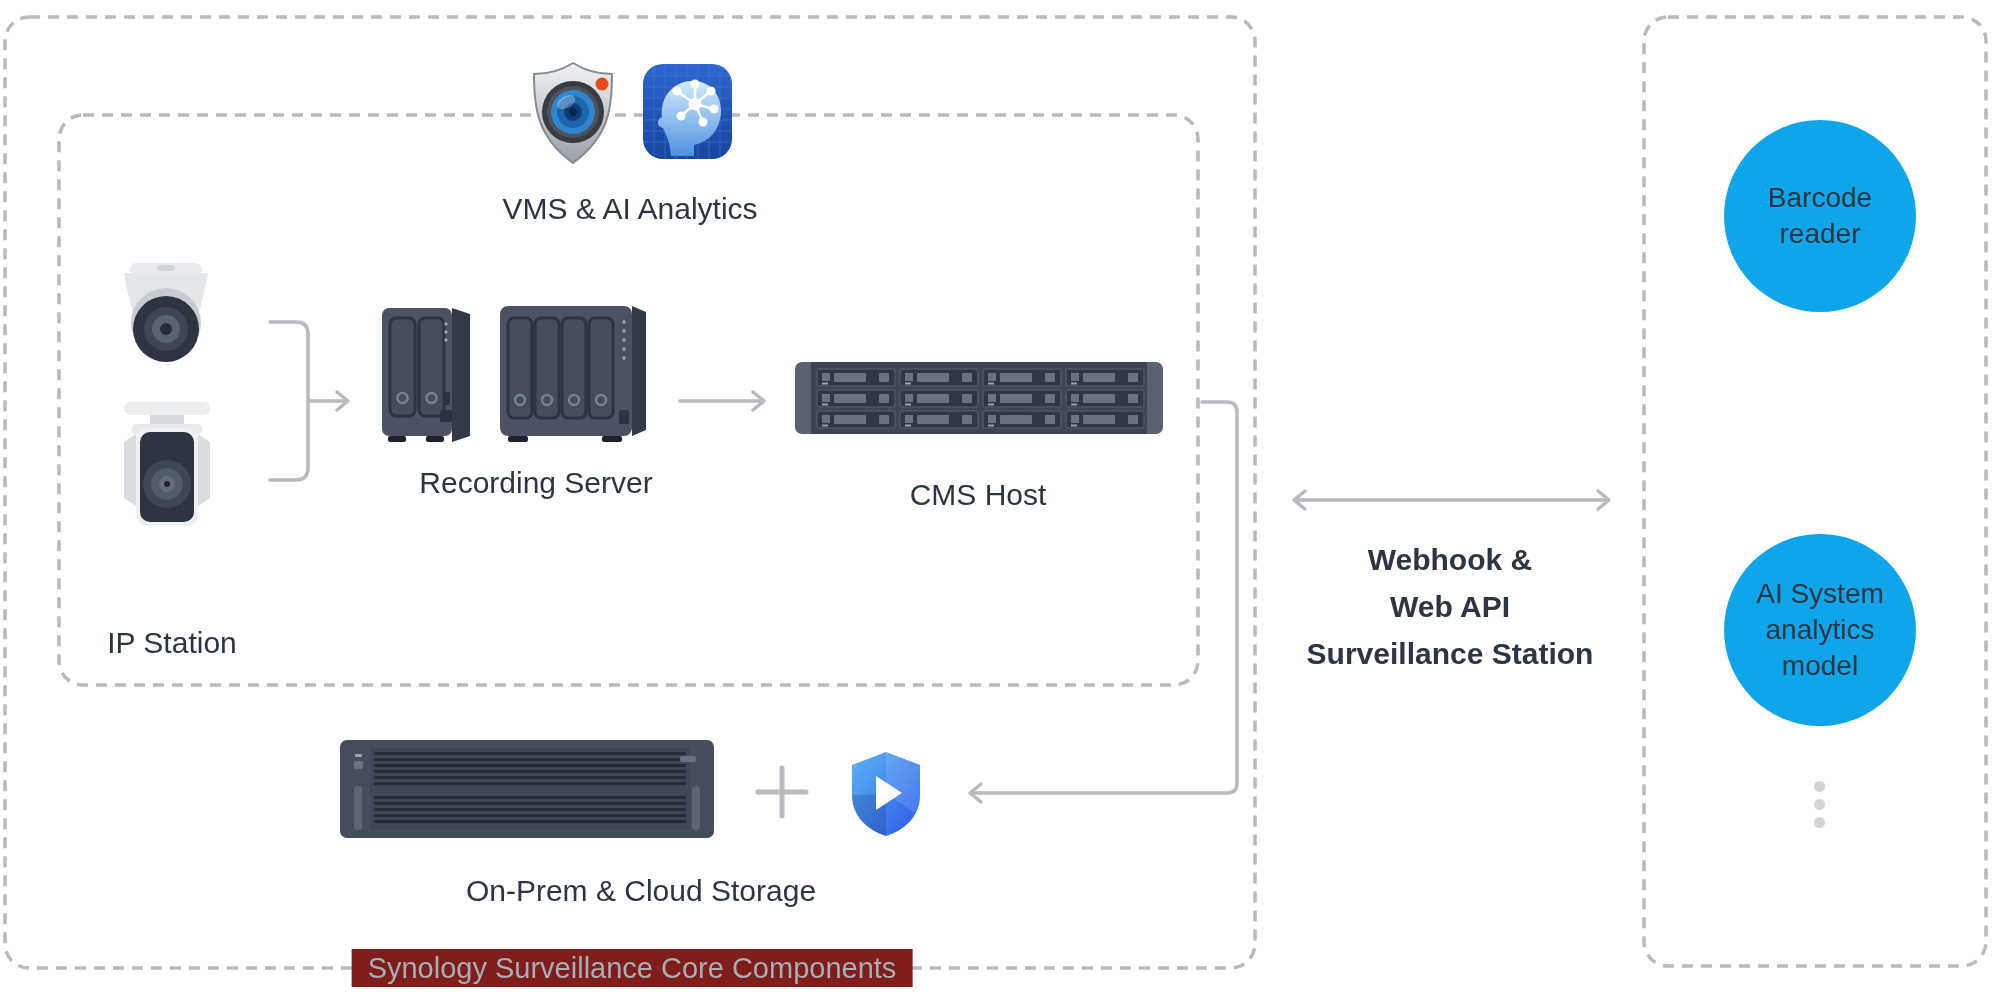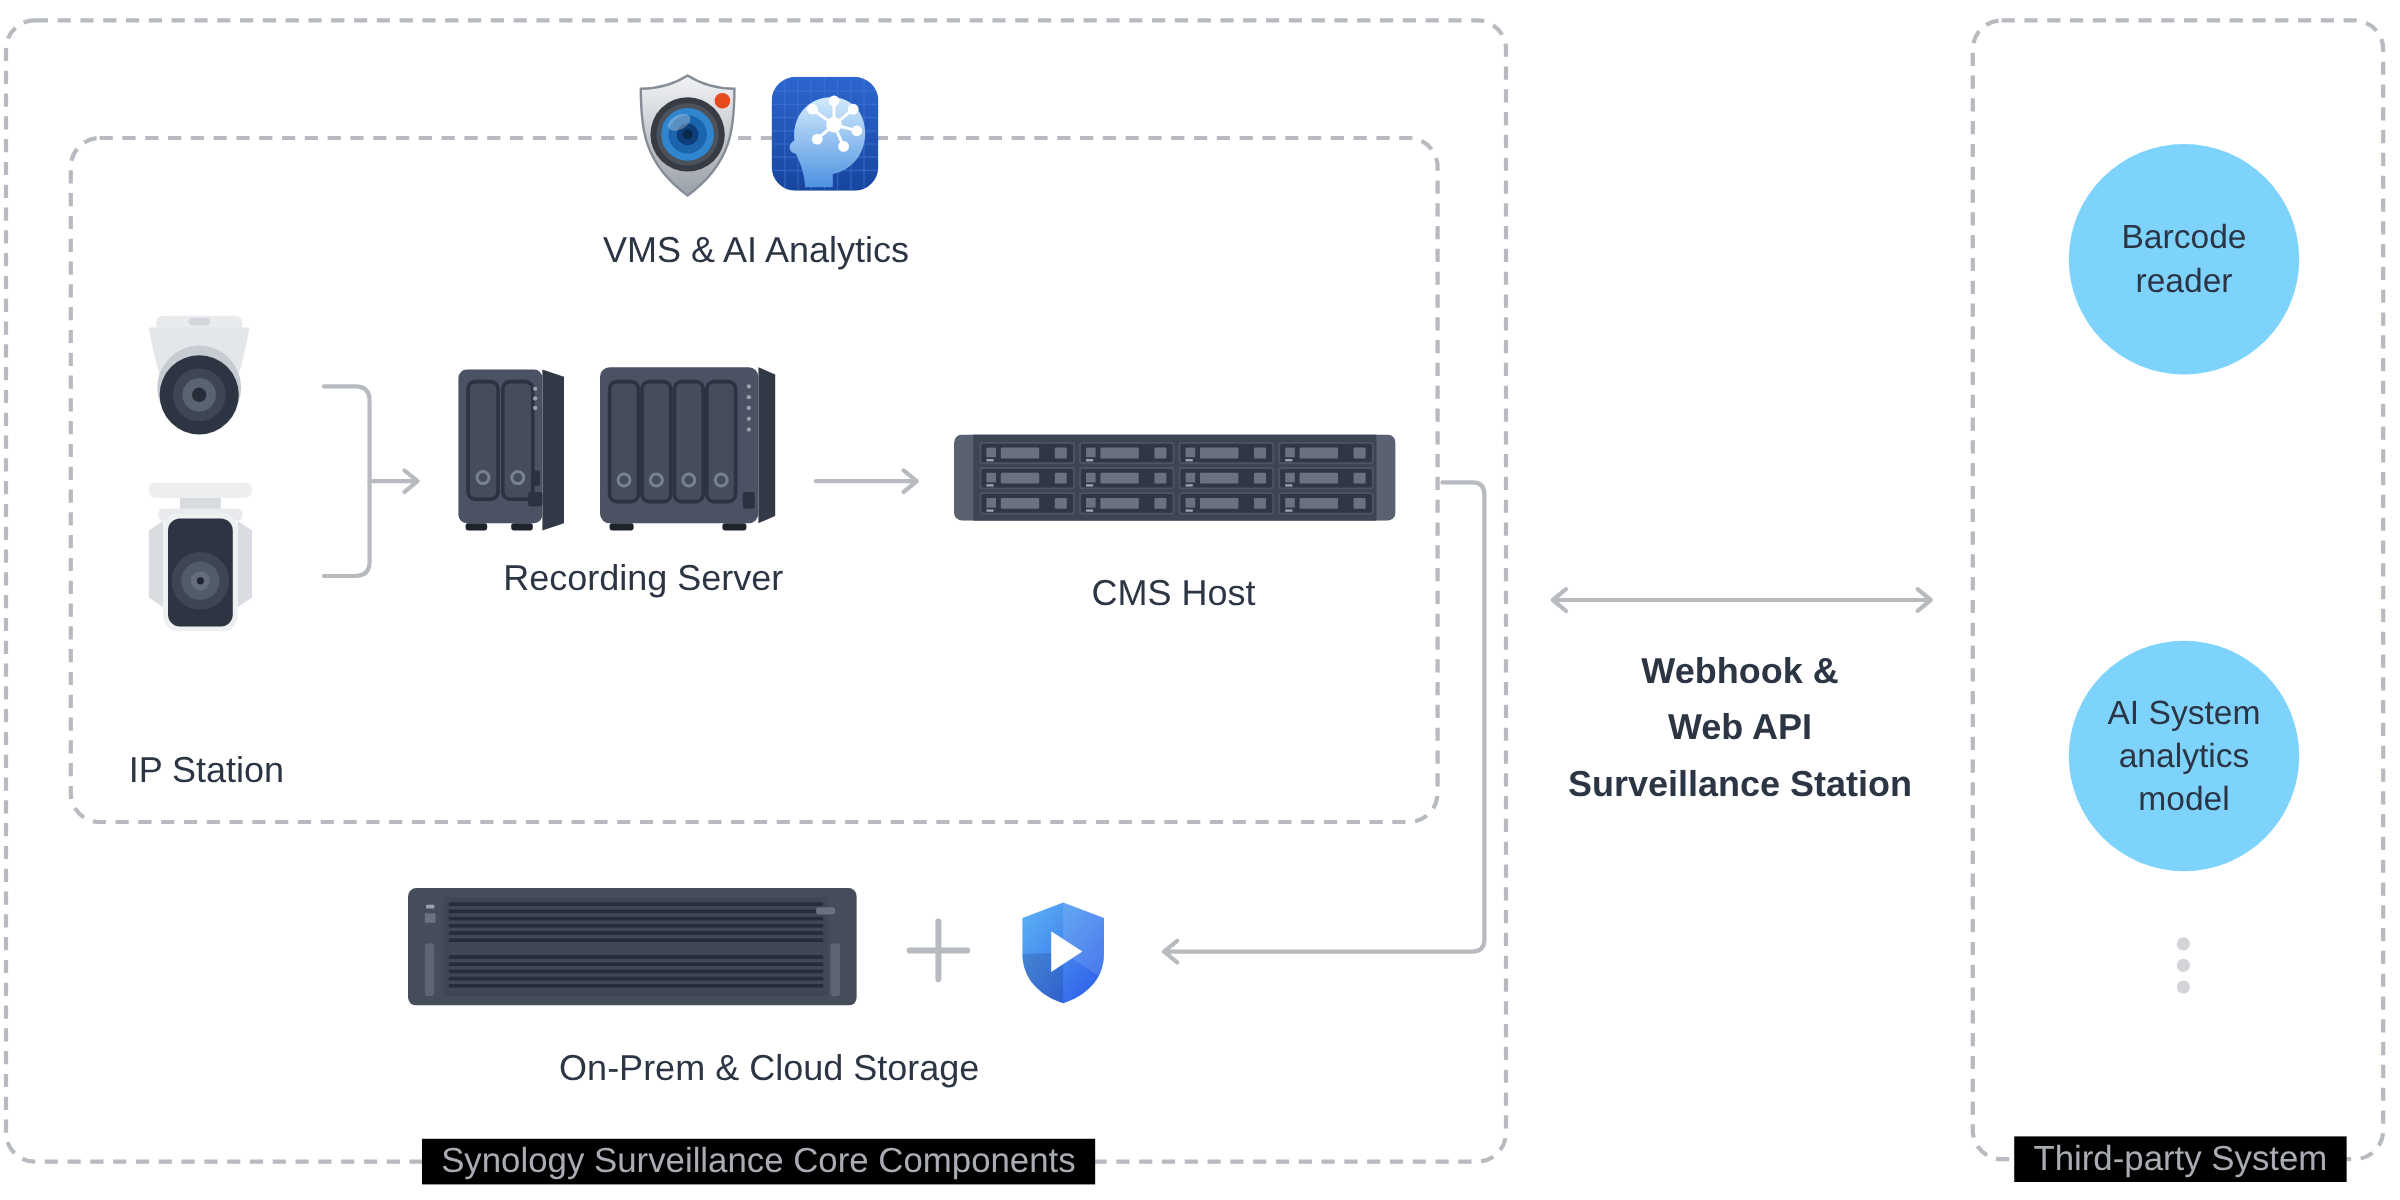--- a/index.html
+++ b/index.html
@@ -3,38 +3,38 @@
 <meta charset="utf-8">
 <style>
   html,body{margin:0;padding:0;background:#ffffff;}
   #stage{
     position:relative;width:2000px;height:1000px;overflow:hidden;
     font-family:"Liberation Sans",sans-serif;background:#ffffff;
   }
   .abs{position:absolute;}
   
   .zone-label{
-    position:absolute;background:#000000;color:#a9adb3;
+    position:absolute;background:#7f1d1d;color:#a9adb3;
     font-size:29px;line-height:38px;padding:0 16px;white-space:nowrap;
     transform:translateX(-50%);z-index:4;
   }
   
   .device-label{
     position:absolute;color:#2b3544;font-size:30px;line-height:38px;
     text-align:right;white-space:nowrap;transform:translateX(-50%);z-index:3;
   }
   
   .link-text{
     position:absolute;left:1280px;top:536px;width:340px;text-align:center;
     color:#2b3544;font-size:30px;line-height:47px;z-index:3;font-weight:bold;
   }
   
   .tp-node{
     position:absolute;left:1724px;width:192px;height:192px;border-radius:50%;
-    background:#7dd3fc;display:flex;flex-direction:column;align-items:center;
+    background:#0ea5e9;display:flex;flex-direction:column;align-items:center;
     justify-content:center;color:#2b3544;font-size:28px;line-height:36px;
     text-align:center;z-index:2;
   }
   .dot{
     position:absolute;left:1814px;width:11px;height:11px;border-radius:50%;
     background:#d2d4d7;z-index:2;
   }
   .icon-layer{z-index:3;}
   svg{display:block;}
 </style>
@@ -62,21 +62,20 @@
 
       <path d="M1296,500 H1607"></path>
       <path d="M1305,491 L1294,500 L1305,509"></path>
       <path d="M1598,491 L1609,500 L1598,509"></path>
 
       <path d="M758,792 H806 M782,768 V816" stroke-width="5"></path>
     </g>
   </svg>
 
   <span class="zone-label" style="left:632px;top:949px">Synology Surveillance Core Components</span>
-  <span class="zone-label" style="left:1817px;top:947px">Third-party System</span>
 
   <div class="abs icon-layer" style="left:528px;top:60px">
     <svg width="90" height="106" viewBox="0 0 90 106">
       <defs>
         <linearGradient id="shg" x1="0" y1="0" x2="0" y2="1">
           <stop offset="0" stop-color="#f2f3f5"></stop>
             <stop offset="1" stop-color="#9aa0a9"></stop>
         </linearGradient>
       </defs>
       <path d="M45,3 C56,10 70,14 84,14 C84,46 82,76 45,103 C8,76 6,46 6,14 C20,14 34,10 45,3 Z" fill="url(#shg)" stroke="#858c96" stroke-width="2"></path>

